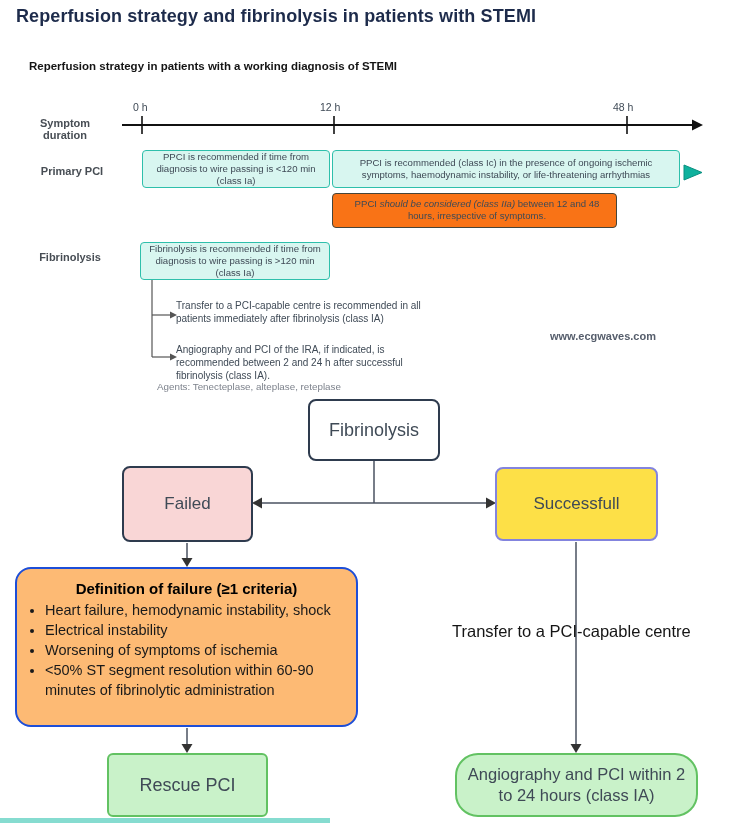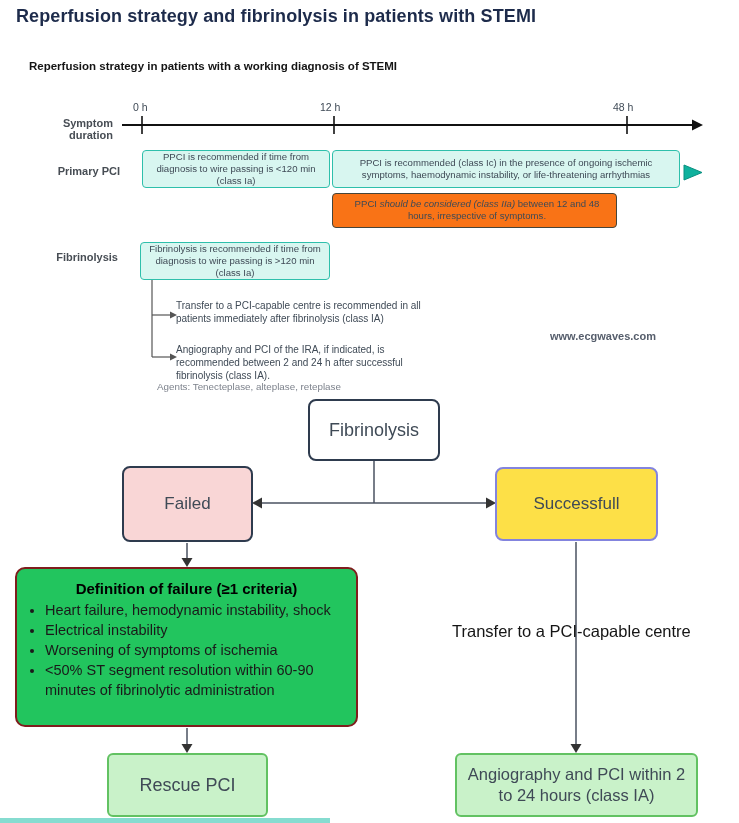--- a/index.html
+++ b/index.html
@@ -7,46 +7,46 @@
     position:relative;width:739px;height:823px;background:#ffffff;
     font-family:"Liberation Sans", sans-serif;overflow:hidden;
   }
   .abs{position:absolute;}
   #svg-overlay{position:absolute;left:0;top:0;z-index:1;pointer-events:none;}
   .content{z-index:2;}
 
   .page-title{left:16px;top:6px;width:700px;font-size:18px;font-weight:700;color:#1d2b4b;letter-spacing:.1px;}
   .subtitle{left:29px;top:60px;width:600px;font-size:11.5px;font-weight:700;color:#141414;}
 
-  .row-label{font-size:11px;font-weight:700;color:#474d54;text-align:right;width:96px;}
+  .row-label{font-size:11px;font-weight:700;color:#474d54;text-align:center;width:96px;}
   .tick-label{font-size:10.5px;color:#3f4a56;}
 
   .mini-box{
     box-sizing:border-box;border-radius:4px;display:flex;align-items:center;justify-content:center;
     text-align:center;font-size:9.6px;line-height:1.25;color:#3f4a56;padding:2px 6px;
   }
   .teal-box{background:#d8f6f0;border:1.4px solid #2ebfab;}
   .yellow-box{background:#f97316;border:1.4px solid #45453a;padding-left:11px;}
 
   .note-text{font-size:10px;line-height:1.3;color:#3f4a56;}
   .agents{font-size:9.8px;color:#7d828c;}
   .watermark{font-size:11px;font-weight:700;color:#565e6c;}
 
   .flow-box{
     box-sizing:border-box;border-radius:8px;display:flex;align-items:center;justify-content:center;
     text-align:center;color:#3f4a56;
   }
   .root-box{background:#ffffff;border:2px solid #2e3b4e;font-size:18px;}
   .failed-box{background:#f9d6d6;border:2px solid #2e3b4e;font-size:17px;}
   .success-box{background:#fde047;border:2px solid #8384de;font-size:17px;}
-  .def-box{background:#22c55e;border:2px solid #7f1d1d;border-radius:10px;color:#111;}
+  .def-box{background:#fdba74;border:2px solid #1d4ed8;border-radius:16px;color:#111;}
   .def-title{font-size:15px;font-weight:700;text-align:center;margin:11px 8px 2px 8px;color:#000;}
   .def-box ul{margin:3px 10px 0 10px;padding-left:18px;font-size:14.5px;line-height:1.38;color:#1a1a1a;}
   .green-box{background:#c9f2c9;border:2px solid #62c262;border-radius:6px;font-size:18px;}
-  .green-box.small-text{font-size:16.5px;line-height:1.25;}
+  .green-box.small-text{font-size:16.5px;line-height:1.25;border-radius:23px;}
   .transfer-label{font-size:16.5px;color:#151515;white-space:nowrap;}
   .bottom-strip{left:0;top:818px;width:330px;height:5px;background:#86dcd0;}
 </style>
 </head>
 <body>
 
 <div id="stage">
 
   <svg id="svg-overlay" width="739" height="823" viewBox="0 0 739 823">
 

